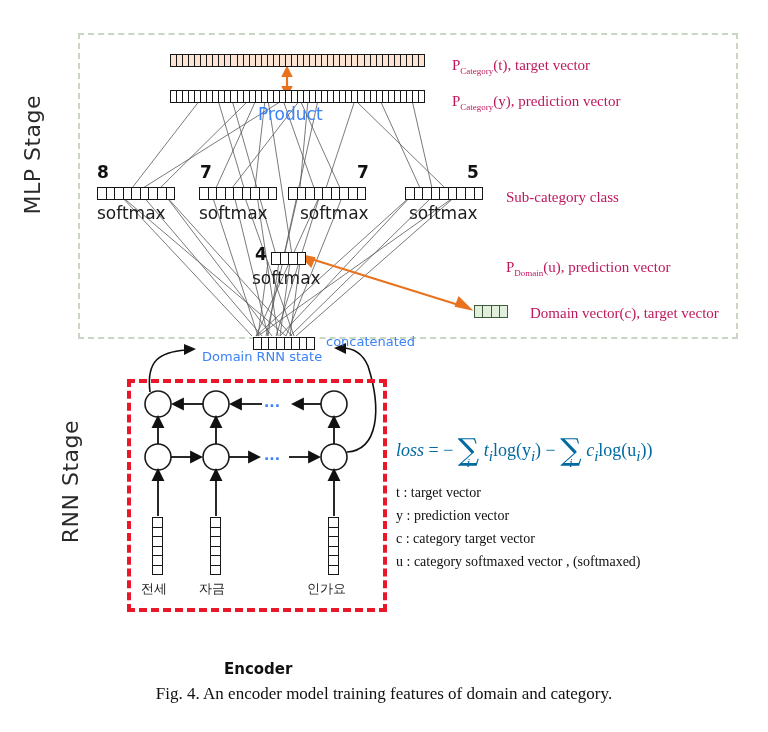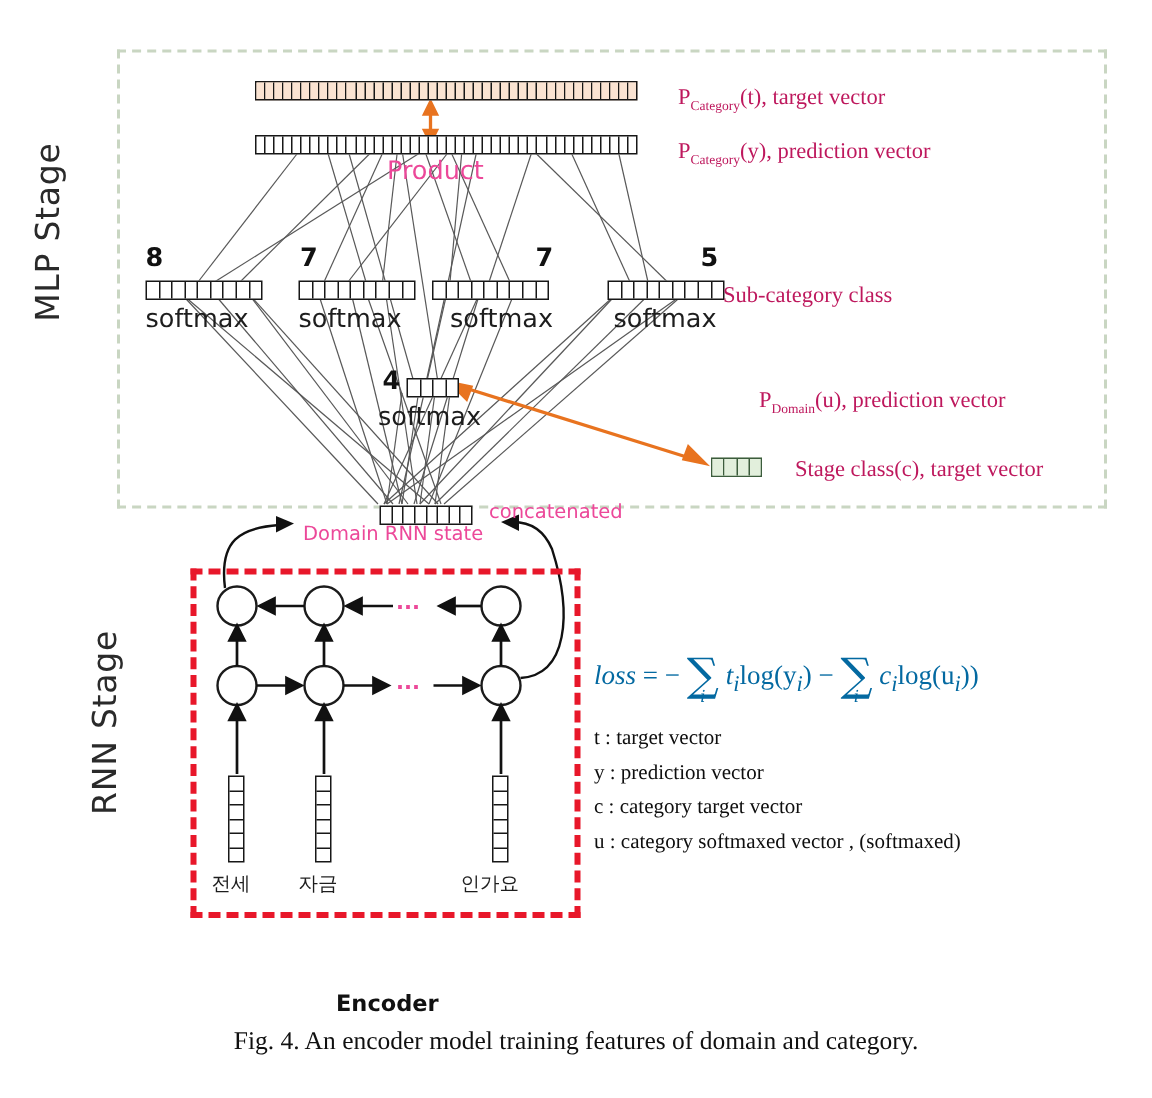--- a/index.html
+++ b/index.html
@@ -47,21 +47,21 @@
   .num{position:absolute;font-family:"DejaVu Sans","Liberation Sans",sans-serif;
        font-weight:bold;font-size:17px;color:#111;}
   .softmax{position:absolute;
            font-family:"DejaVu Sans","Liberation Sans",sans-serif;
            font-size:17px;color:#1d1d1d;}
   .sidelabel{position:absolute;font-family:"Liberation Serif",serif;
              font-size:15px;color:#be185d;white-space:nowrap;}
   .sidelabel sub{font-size:9px;}
   .plainlabel{position:absolute;
               font-family:"DejaVu Sans","Liberation Sans",sans-serif;
-              font-size:14px;color:#ec4899;white-space:nowrap;}
+              font-size:14px;color:#3b82f6;white-space:nowrap;}
   .wordlabel{position:absolute;
              font-family:"DejaVu Sans","Liberation Sans",sans-serif;
              font-size:13px;color:#1d1d1d;white-space:nowrap;}
   .encoder{position:absolute;
            font-family:"DejaVu Sans","Liberation Sans",sans-serif;
            font-weight:bold;font-size:15px;color:#111;}
 
   
   .loss{position:absolute;font-family:"Liberation Serif",serif;
         font-size:18px;color:#0369a1;white-space:nowrap;}
@@ -347,42 +347,42 @@
       <i></i>
       <i></i>
       <i></i>
       <i></i>
       <i></i>
       <i></i>
       <i></i>
     </div>
   <div class="softmax" style="left:409px;top:203px;">softmax</div>
 
-  <div class="sidelabel" style="left:482px;top:189px;text-align:right;">Sub-category class</div>
+  <div class="sidelabel" style="left:506px;top:189px;text-align:right;">Sub-category class</div>
 
   <div class="num" style="left:255px;top:244px;">4</div>
   <div class="hvec" id="domain-vector" style="left:271px;top:252px;width:35px;">
       <i></i>
       <i></i>
       <i></i>
       <i></i>
     </div>
   <div class="softmax" style="left:252px;top:268px;">softmax</div>
 
   <div class="sidelabel" style="left:506px;top:259px;">
     <span>P</span><sub>Domain</sub><span>(u), prediction vector</span>
   </div>
 
   <div class="hvec green" id="domain-target-vector" style="left:474px;top:305px;width:34px;">
       <i></i>
       <i></i>
       <i></i>
       <i></i>
     </div>
-  <div class="sidelabel" style="left:530px;top:305px;">Stage class(c), target vector</div>
+  <div class="sidelabel" style="left:530px;top:305px;">Domain vector(c), target vector</div>
 
   <div class="rnn-frame"></div>
   <div class="stage-label" id="rnn-stage-label">RNN Stage</div>
 
   <div class="hvec" id="final-rnn-state" style="left:253px;top:337px;width:62px;">
       <i></i>
       <i></i>
       <i></i>
       <i></i>
       <i></i>

